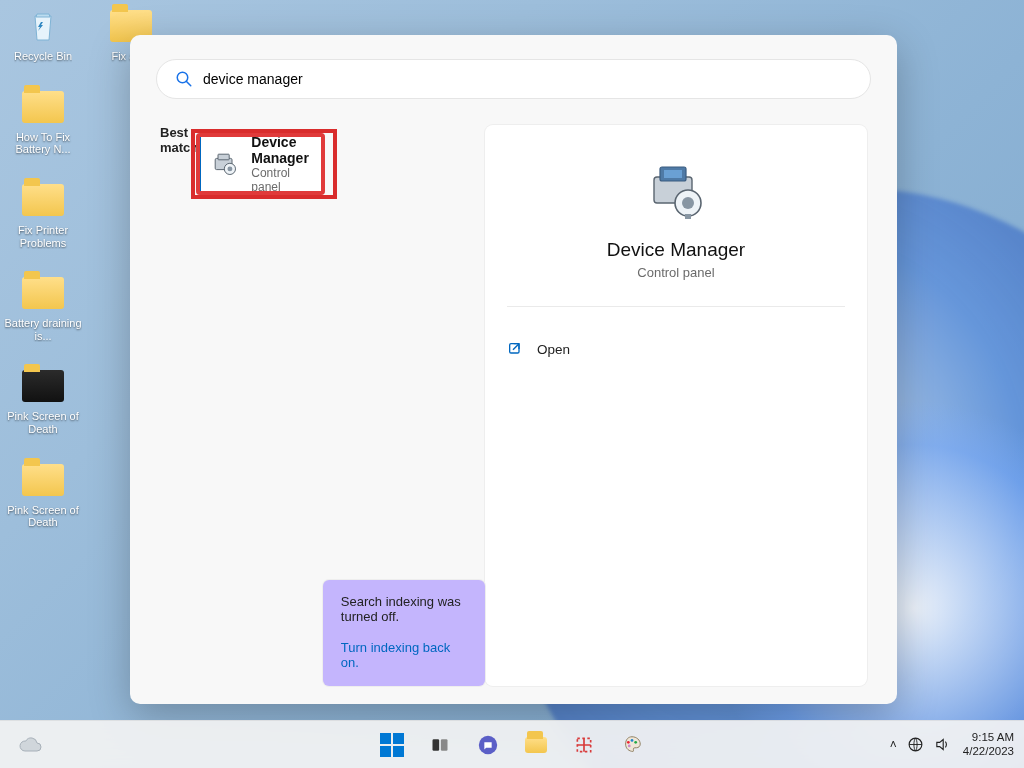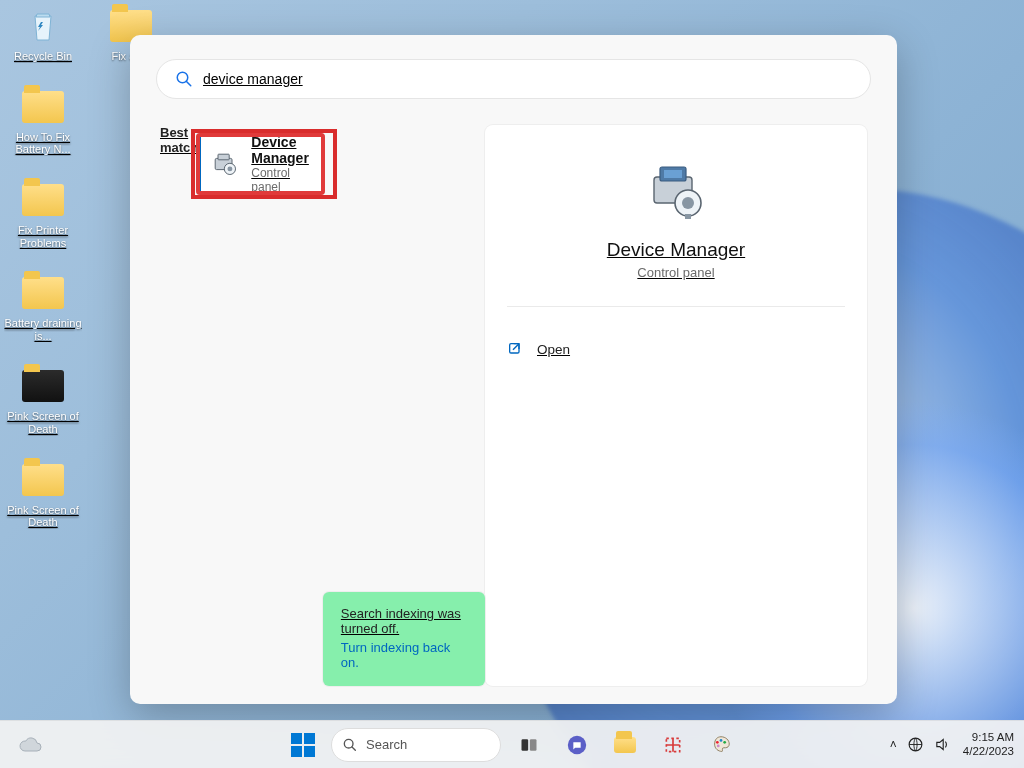--- a/index.html
+++ b/index.html
@@ -14,32 +14,32 @@
     background: radial-gradient(circle at 40% 40%, rgba(255,255,255,0.6), rgba(79,134,224,0.6) 40%, rgba(25,70,170,0.55) 70%, transparent 75%);
     border-radius: 50%; filter: blur(2px);
   }
   .bloom2 {
     position: absolute; right: -100px; bottom: -50px; width: 420px; height: 420px;
     background: radial-gradient(circle at 50% 50%, rgba(255,255,255,0.85), rgba(120,170,250,0.5) 55%, transparent 70%);
     border-radius: 50%;
   }
 
   
-  .desktop { position: absolute; top: 4px; left: 4px; display: flex; flex-direction: column; gap: 22px; text-decoration: underline; }
+  .desktop { position: absolute; top: 4px; left: 4px; display: flex; flex-direction: column; gap: 22px; }
   .dicon { width: 78px; display: flex; flex-direction: column; align-items: center; gap: 2px; cursor: pointer; }
   .dicon .glyph { width: 44px; height: 44px; display:flex; align-items:center; justify-content:center; font-size:30px; }
   .folder { width:42px; height:32px; background:linear-gradient(#ffdf8a,#f3c64e); border-radius:3px; position:relative; }
   .folder::before { content:""; position:absolute; top:-6px; left:2px; width:16px; height:8px; background:#f3c64e; border-radius:2px 2px 0 0; }
   .dicon .label { color:#fff; font-size:11px; text-align:center; text-shadow:0 1px 2px rgba(0,0,0,.6); line-height:1.15; max-width:78px; overflow:hidden; }
 
   
   .flyout {
     position:absolute; left:130px; top:35px; width:767px; height:669px;
     background:#f8f8f8; border-radius:10px; box-shadow:0 12px 40px rgba(0,0,0,.25);
-    display:flex; flex-direction:column; padding:0;text-decoration:underline;
+    display:flex; flex-direction:column; padding:0;
   }
   .searchbox-wrap { padding:24px 26px 12px; }
   .searchbox {
     display:flex; align-items:center; gap:10px; background:#fff; border:1px solid #e5e5e5;
     border-radius:22px; height:40px; padding:0 18px;
   }
   .searchbox svg { flex-shrink:0; }
   .searchbox input { border:none; outline:none; font-size:14px; width:100%; background:transparent; }
 
   .tabs-row { display:flex; align-items:center; padding:0 26px 0 30px; height:40px; gap:26px; border-bottom:1px solid transparent; }
@@ -65,24 +65,24 @@
   .result-row.highlighted { outline:4px solid #e03a3a; outline-offset:-2px; box-shadow: 0 0 0 2px rgba(224,58,58,.25); }
   .result-row.highlighted::before { content:""; position:absolute; inset:-6px -14px -6px -10px; border:4px solid #d92c2c; pointer-events:none; }
   .result-row .res-icon { width:28px; height:28px; display:flex; align-items:center; justify-content:center; }
   .result-row .res-text { display:flex; flex-direction:column; }
   .result-row .res-title { font-size:14px; font-weight:600; color:#111; }
   .result-row .res-sub { font-size:12px; color:#6b6b6b; }
 
   .photos-row { margin-top:18px; font-size:13.5px; color:#222; cursor:pointer; }
 
   .index-note {
-    margin-top:auto; background:#86efac; border-radius:6px; padding:14px 18px 16px; width:calc(100% - 10px);
+    margin-top:auto; background:#c4b5fd; border-radius:6px; padding:14px 18px 16px; width:calc(100% - 10px);
     font-size:13px; color:#222; box-shadow:0 0 0 1px #eee;
   }
-  .index-note a { color:#0067c0; text-decoration:none; cursor:pointer; display:inline-block; margin-top:4px; }
+  .index-note a { color:#0067c0; text-decoration:none; cursor:pointer; display:inline-block; margin-top:16px; }
 
   .card {
     background:#fff; border-radius:8px; flex:1; padding:30px 22px 0;
     display:flex; flex-direction:column; align-items:center;
     box-shadow:0 0 0 1px #eee;
   }
   .card .big-icon { width:64px; height:60px; margin-top:6px; display:flex; align-items:center; justify-content:center; }
   .card .big-title { font-size:19px; color:#111; margin-top:18px; }
   .card .big-sub { font-size:13px; color:#6b6b6b; margin-top:4px; }
   .card hr { width:100%; border:none; border-top:1px solid #eaeaea; margin:26px 0 0; }
@@ -248,27 +248,20 @@
 
   <div class="tb-center">
     <div class="tb-btn">
       <div class="winlogo">
           <div></div>
           <div></div>
           <div></div>
           <div></div>
         </div>
     </div>
-    <div class="tb-search">
-      <svg width="16" height="16" viewBox="0 0 24 24">
-          <circle cx="10" cy="10" r="6.5" fill="none" stroke="#555" stroke-width="2"></circle>
-          <line x1="15" y1="15" x2="20" y2="20" stroke="#555" stroke-width="2" stroke-linecap="round"></line>
-        </svg>
-      <span>Search</span>
-    </div>
     <div class="tb-btn">
       <svg width="20" height="20" viewBox="0 0 24 24">
           <rect x="3" y="5" width="8" height="14" rx="1.5" fill="#333"></rect>
           <rect x="13" y="5" width="8" height="14" rx="1.5" fill="#888"></rect>
         </svg>
     </div>
     <div class="tb-btn">
       <svg width="22" height="22" viewBox="0 0 24 24">
           <circle cx="12" cy="12" r="10" fill="#5b5fc7"></circle>
           <path d="M8 9h8v6H10l-2 2z" fill="#fff"></path>

